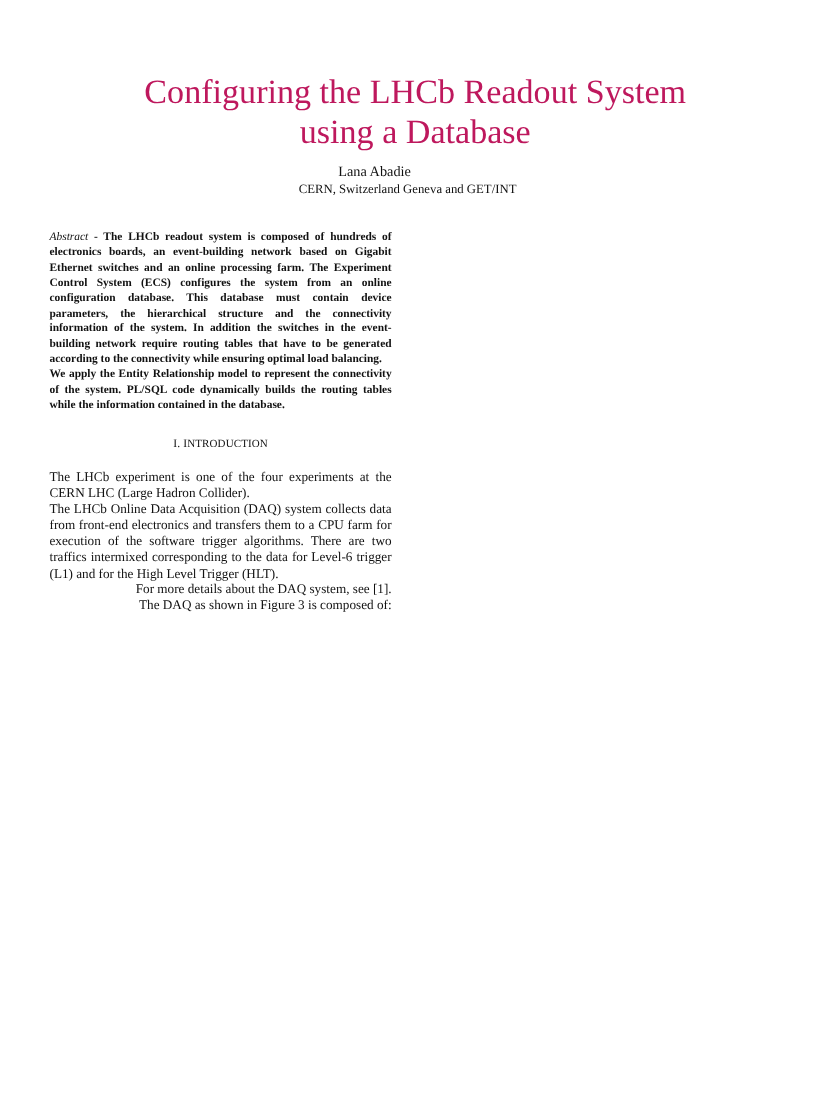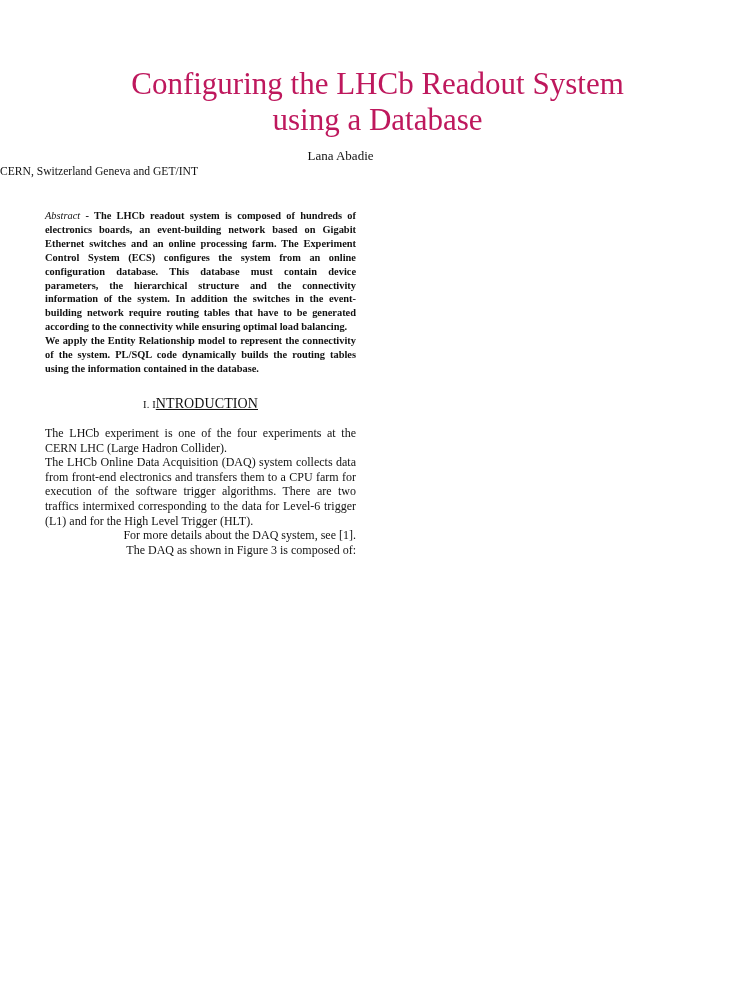--- a/index.html
+++ b/index.html
@@ -1,43 +1,43 @@
 <!DOCTYPE html>
 <html><head>
 <meta charset="utf-8">
 <style>
   html, body { margin:0; padding:0; background:#ffffff; }
   body { width:755px; height:1000px; position:relative; overflow:hidden; color:#111; font-family:"Liberation Serif", serif; }
   .title { position:absolute; left:0; width:755px; top:66px; text-align:center; font-size:31px; line-height:36px; color:#be185d; }
   .author { position:absolute; left:0; width:681px; top:148px; text-align:center; font-size:13px; line-height:16px; }
-  .affil { position:absolute; left:0; width:741px; top:164px; text-align:left; font-size:11.6px; line-height:15px; }
+  .affil { position:absolute; left:0; width:741px; top:164px; text-align:center; font-size:11.6px; line-height:15px; }
   .abstract { position:absolute; left:45px; width:311px; top:209px; font-size:10.4px; line-height:13.9px; font-weight:bold; text-align:justify; }
   .abstract .lead { font-style:italic; font-weight:normal; }
   .abstract p { margin:0; }
   .abstract p.last { text-align-last:left; }
   .sec { position:absolute; left:45px; width:311px; top:397px; text-align:center; font-size:10.6px; line-height:14px; letter-spacing:0.1px; }
-  .sec .sc { font-size:14px;text-decoration:underline; }
+  .sec .sc { font-size:10px; }
   .body { position:absolute; left:45px; width:311px; top:426px; font-size:12px; line-height:14.6px; text-align:justify; }
   .body p { margin:0; }
   .body p.left { text-align:right; }
 </style>
 </head>
 <body>
 
 <div class="title">
   <div>Configuring the LHCb Readout System</div>
   <div>using a Database</div>
 </div>
 
 <div class="author">Lana Abadie</div>
 <div class="affil">CERN, Switzerland Geneva  and GET/INT</div>
 
 <div class="abstract">
   <p><span class="lead">Abstract</span><span style="white-space:pre"> - </span><span>The LHCb readout system is composed of hundreds of electronics boards, an event-building network based on Gigabit Ethernet switches and an online processing farm. The Experiment Control System (ECS) configures the system from an online configuration database. This database must contain device parameters, the hierarchical structure and the connectivity information of the system. In addition the switches in the event-building network require routing tables that have to be generated according to the connectivity while ensuring optimal load balancing.</span></p>
-  <p class="last">We apply the Entity Relationship model to represent the connectivity of the system. PL/SQL code dynamically builds the routing tables using the information contained in the database.</p>
+  <p class="last">We apply the Entity Relationship model to represent the connectivity of the system. PL/SQL code dynamically builds the routing tables while the information contained in the database.</p>
 </div>
 
 <div class="sec"><span style="white-space:pre">I. </span><span>I</span><span class="sc">NTRODUCTION</span></div>
 
 <div class="body">
   <p>The LHCb experiment is one of the four experiments at the CERN LHC (Large Hadron Collider).</p>
   <p>The LHCb Online Data Acquisition (DAQ) system collects data from front-end electronics and transfers them to a CPU farm for execution of the software trigger algorithms. There are two traffics intermixed corresponding to the data for Level-6 trigger (L1) and for the High Level Trigger (HLT).</p>
   <p class="left" style="white-space:pre-wrap"> For more details about the DAQ system, see [1].</p>
   <p class="left">The DAQ as shown in Figure 3 is composed of:</p>
 </div>

